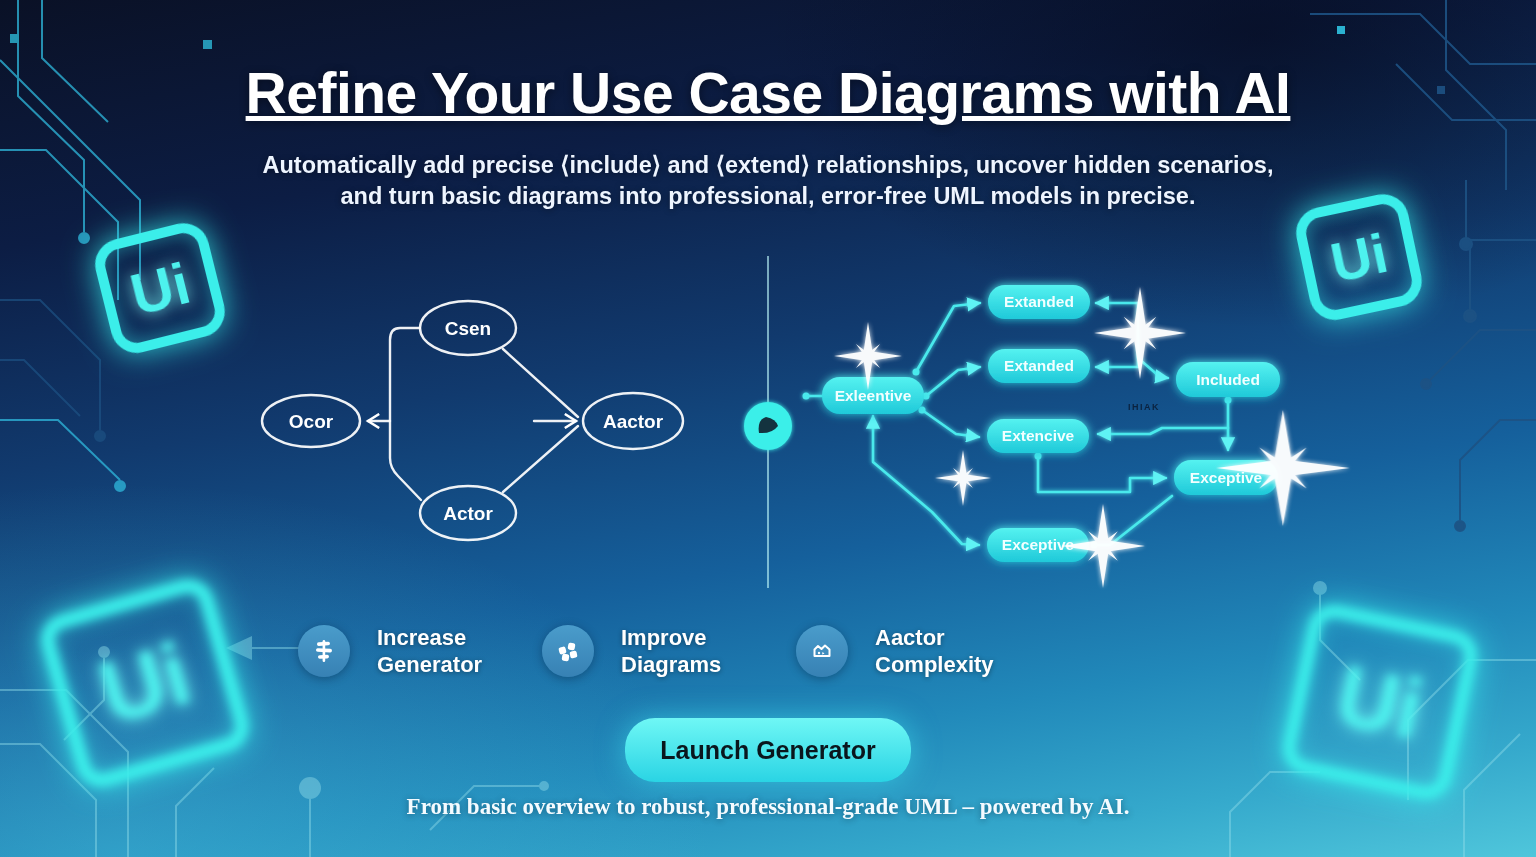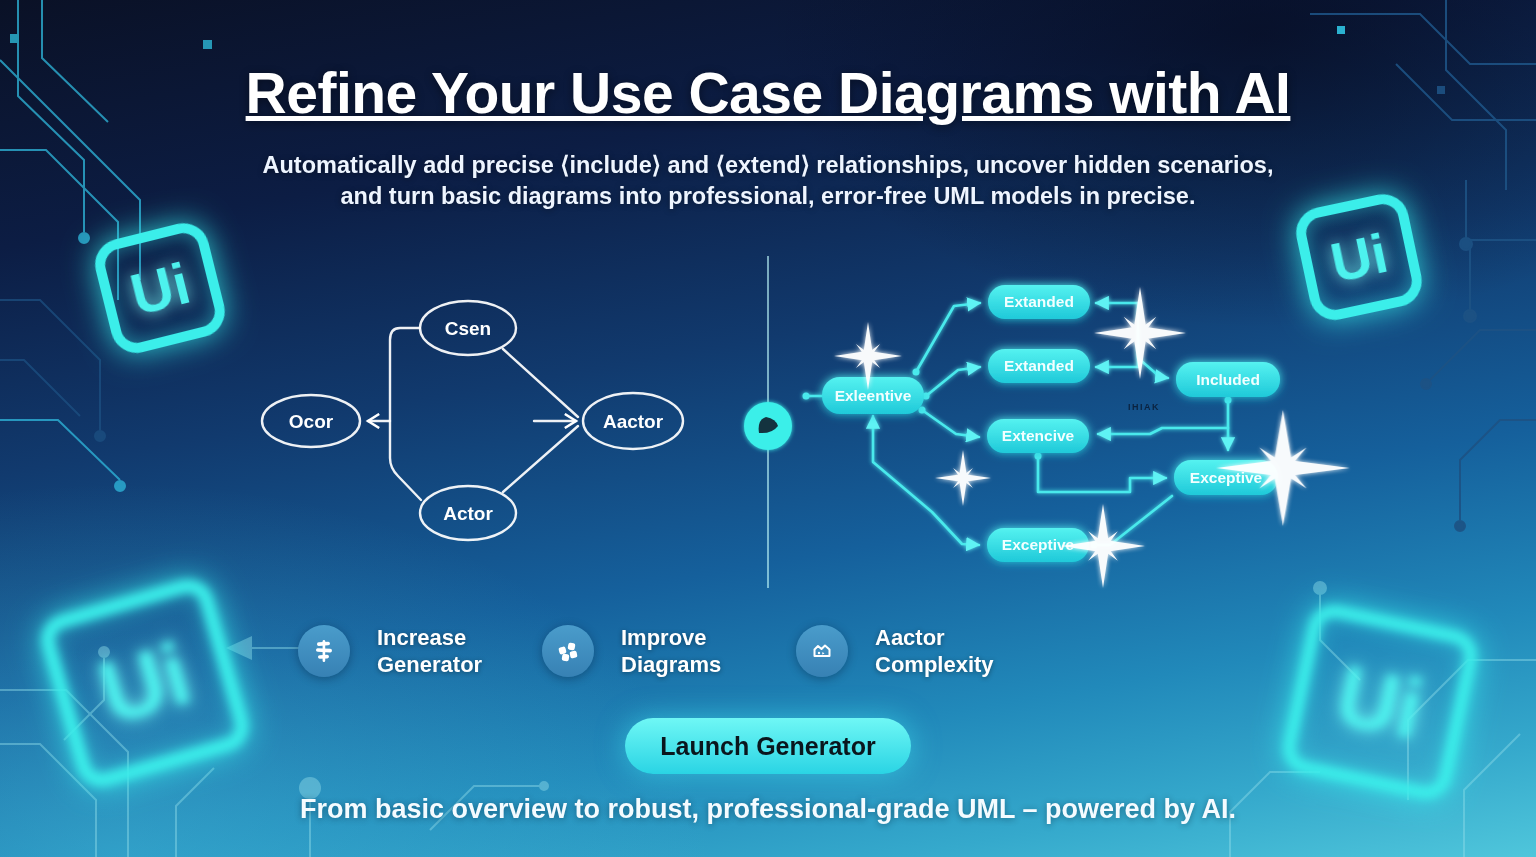--- a/index.html
+++ b/index.html
@@ -32,26 +32,26 @@
     text-shadow:0 1px 6px rgba(0,0,0,.4);}
 
   .feature{position:absolute;z-index:4;top:624px;display:flex;align-items:center;gap:27px;color:#fff;}
   .f-icon{width:52px;height:52px;border-radius:50%;flex:0 0 auto;
     background:linear-gradient(180deg,#4a9ccb,#3781b4);
     display:flex;align-items:center;justify-content:center;
     box-shadow:0 2px 10px rgba(0,20,45,.35);}
   .f-label{font-size:22px;font-weight:700;line-height:27px;text-shadow:0 1px 5px rgba(0,0,0,.4);}
   .feat-1{left:298px}.feat-2{left:542px}.feat-3{left:796px}.feat-4{left:1048px}
 
-  .cta{position:absolute;z-index:4;left:625px;top:718px;width:286px;height:56px;border:none;
+  .cta{position:absolute;z-index:4;left:625px;top:718px;width:286px;height:64px;border:none;
     border-radius:30px;background:linear-gradient(180deg,#6ff7f5,#2ad4e4);
     color:#0a161d;font-family:"Liberation Sans",sans-serif;font-size:25px;font-weight:700;cursor:pointer;
     box-shadow:0 0 28px rgba(64,230,240,.55);}
   .footer{position:absolute;z-index:4;top:794px;left:0;width:100%;margin:0;text-align:center;
-    font-size:27px;font-weight:700;color:#f4fbff;text-shadow:0 1px 6px rgba(0,30,50,.45);}
+    font-size:23px;font-weight:700;color:#f4fbff;text-shadow:0 1px 6px rgba(0,30,50,.45);font-family:Liberation Serif, serif;}
 </style>
 </head>
 <body>
 
 <div class="canvas">
 
   <svg class="circuits" width="1536" height="857" viewBox="0 0 1536 857">
     <g stroke="#2fb9dd" stroke-width="2" fill="none" opacity="0.75">
       <path d="M18 0 V96 L84 160 V232"></path>
       <path d="M42 0 V58 L108 122"></path>

